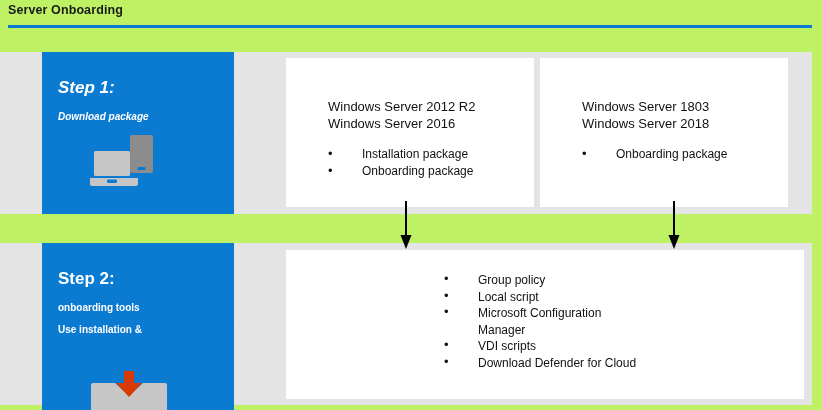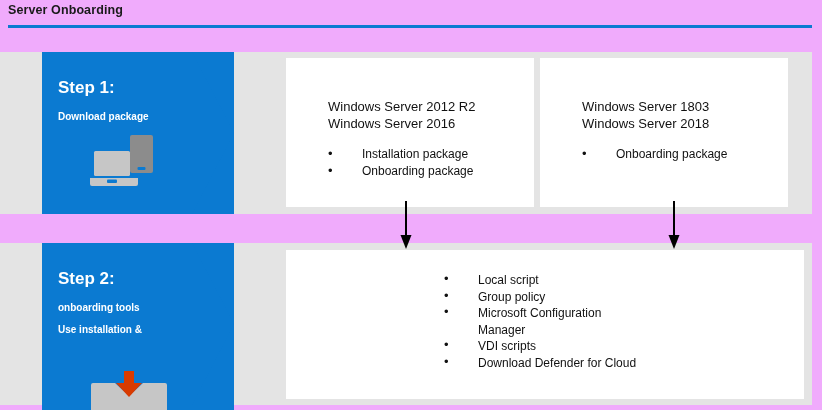--- a/index.html
+++ b/index.html
@@ -10,21 +10,21 @@
   }
   body {
     font-family: "Liberation Sans", sans-serif;
     -webkit-font-smoothing: antialiased;
   }
   #page {
     position: relative;
     width: 822px;
     height: 410px;
     overflow: hidden;
-    background: #f0abfc;
+    background: #bef264;
   }
 
   
   #header-title {
     position: absolute;
     left: 8px;
     top: 3px;
     font-size: 12.5px;
     font-weight: bold;
     color: #1a1a1a;
@@ -65,21 +65,21 @@
   .chevron-point {
     position: absolute;
     left: 150px;
     top: 0;
     width: 0;
     height: 0;
     border-top: 81px solid transparent;
     border-bottom: 81px solid transparent;
     border-left: 42px solid #0b7ad1;
   }
-  #chevron-step1 { left: 42px; top: 52px; width: 192px; height: 162px; }
+  #chevron-step1 { left: 42px; top: 52px; width: 192px; height: 162px; font-style: italic; }
   #chevron-step2 { left: 42px; top: 243px; width: 192px; height: 198px; }
 
   .step-title {
     position: absolute;
     left: 16px;
     top: 26px;
     font-size: 17px;
     font-weight: bold;
     color: #ffffff;
     white-space: nowrap;
@@ -231,22 +231,22 @@
       <div>Windows Server 1803</div>
       <div>Windows Server 2018</div>
     </div>
     <ul class="bullets">
       <li>Onboarding package</li>
     </ul>
   </div>
 
   <div id="card-tools" class="card">
     <ul class="bullets">
+      <li>Group policy</li>
       <li>Local script</li>
-      <li>Group policy</li>
       <li>Microsoft Configuration Manager</li>
       <li>VDI scripts</li>
       <li>Download Defender for Cloud</li>
     </ul>
   </div>
 
   <div id="connector-left" class="connector">
     <svg width="14" height="48" viewBox="0 0 14 48" xmlns="http://www.w3.org/2000/svg">
       <line x1="7" y1="0" x2="7" y2="36" stroke="#000000" stroke-width="2"></line>
       <path d="M1.5 34 h11 l-5.5 14 z" fill="#000000"></path>

